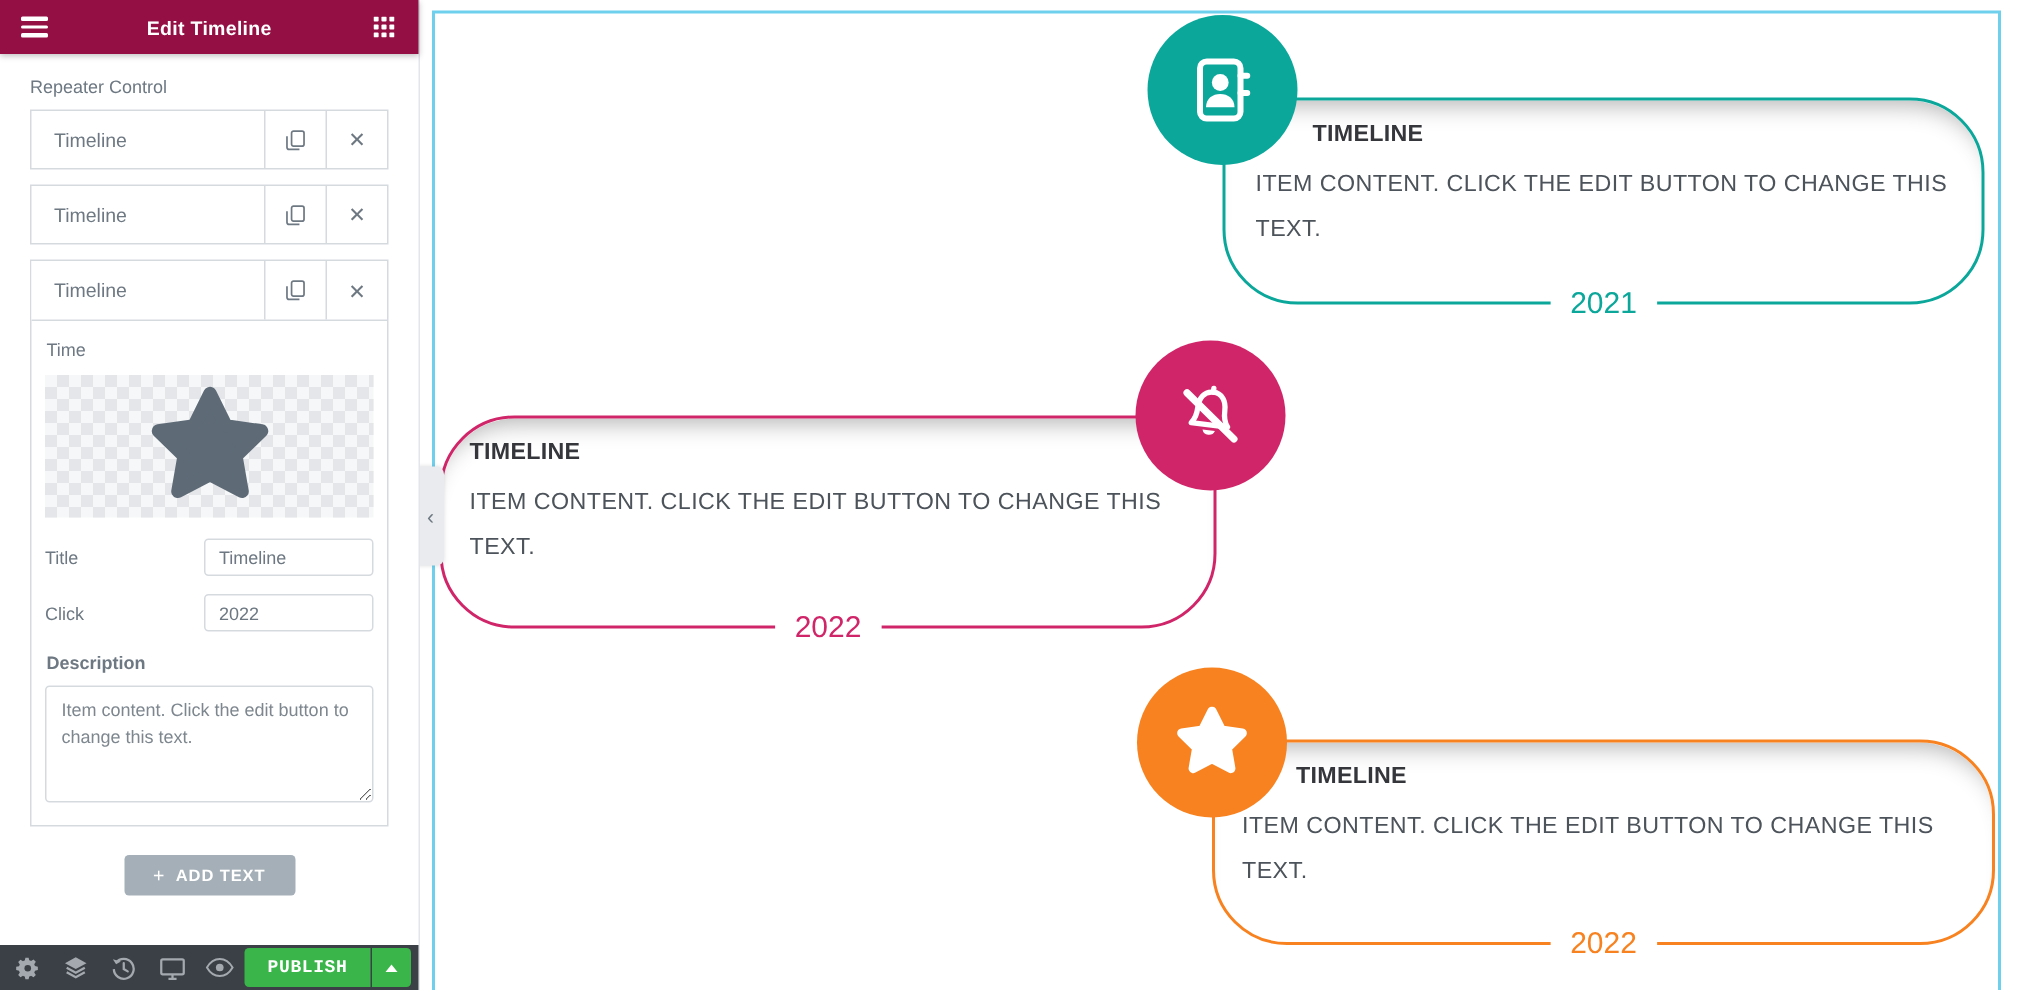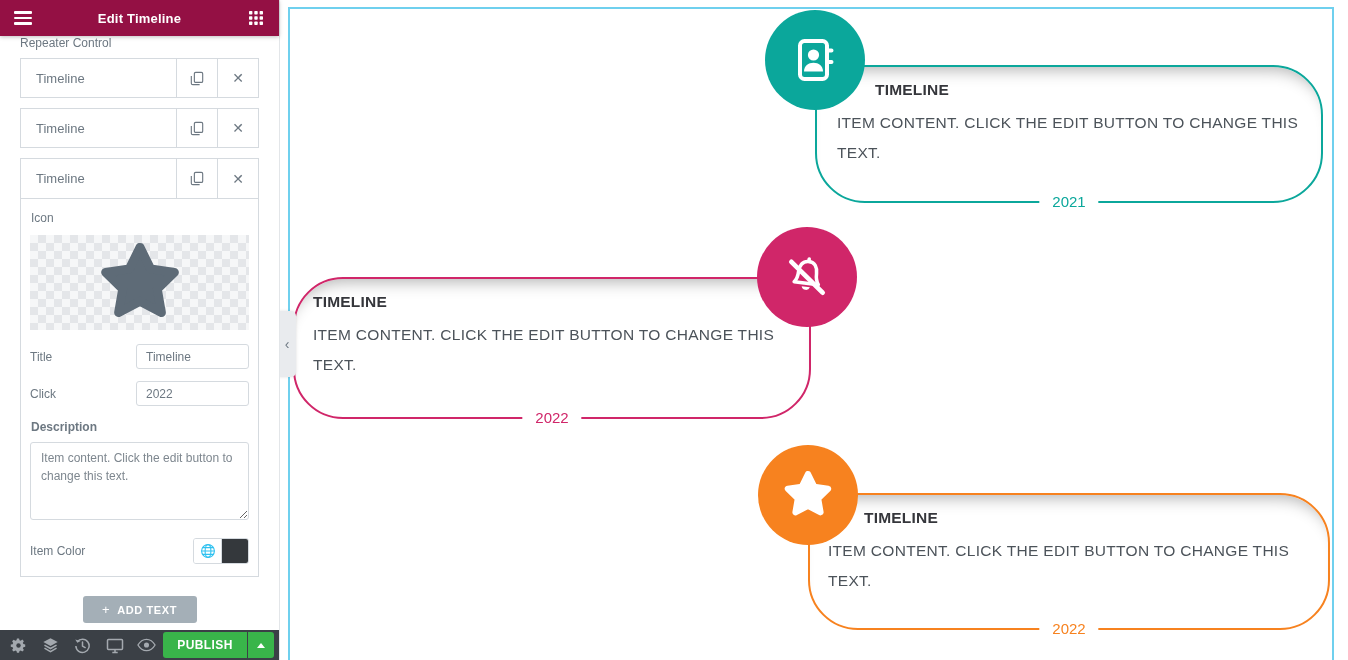--- a/index.html
+++ b/index.html
@@ -11,21 +11,21 @@
   .panel { position:absolute; left:0; top:0; width:280px; height:660px;
     background:#fff; border-right:1px solid #e3e6e9; z-index:5; }
   .panel-header { height:36px; background:#941044; display:flex; align-items:center;
     color:#fff; box-shadow:0 1px 4px rgba(0,0,0,.25); position:relative; z-index:2; }
   .ph-btn { width:46px; height:36px; display:flex; align-items:center; justify-content:center; cursor:pointer; }
   .ph-title { flex:1; text-align:center; font-size:13px; font-weight:bold; letter-spacing:.2px; }
   .hamburger { display:flex; flex-direction:column; gap:3px; }
   .hamburger span { width:18px; height:2.5px; background:#fff; border-radius:1px; }
 
   .panel-body { position:absolute; top:36px; left:0; right:0; bottom:30px; overflow:hidden; }
-  .section-label { padding:0 20px 8px; font-size:12px; color:#6d7882; }
+  .section-label { padding:15px 20px 8px; font-size:12px; color:#6d7882; }
 
   .rep-wrap { margin:0 20px; }
   .rep-row { height:40px; border:1px solid #d5dadf; background:#fff; display:flex; margin-bottom:10px; }
   .rep-row .rr-label { flex:1; display:flex; align-items:center; padding-left:15px;
     font-size:13px; color:#6d7882; cursor:pointer; }
   .rr-btn { width:41px; border-left:1px solid #d5dadf; display:flex; align-items:center;
     justify-content:center; color:#6d7882; cursor:pointer; font-size:14px; }
 
   .rep-expanded { border:1px solid #d5dadf; margin-bottom:0; }
   .rep-expanded .rep-row { border:none; border-bottom:1px solid #d5dadf; margin:0; }
@@ -55,42 +55,42 @@
   .add-item { display:flex; align-items:center; justify-content:center; gap:7px;
     margin:19px auto 0; width:114px; height:27px; background:#a4afb7; border:none; border-radius:3px;
     color:#fff; font-size:11px; font-weight:bold; letter-spacing:.6px; font-family:inherit; cursor:pointer; }
   .add-item .plus { font-size:13px; font-weight:normal; }
 
   .panel-footer { position:absolute; left:0; right:0; bottom:0; height:30px; background:#3b4046;
     display:flex; align-items:center; padding:0 5px 0 2px; }
   .pf-icon { width:33px; height:30px; display:flex; align-items:center; justify-content:center; cursor:pointer; }
   .publish-wrap { margin-left:auto; display:flex; gap:1px; }
   .publish-btn { width:84px; height:26px; background:#39b54a; border:none; border-radius:3px 0 0 3px;
-    color:#fff; font-size:12px; font-weight:bold; letter-spacing:.4px; font-family:Liberation Sans, sans-serif; cursor:pointer; }
+    color:#fff; font-size:12px; font-weight:bold; letter-spacing:.4px; font-family:Liberation Mono, monospace; cursor:pointer; }
   .publish-caret { width:26px; height:26px; background:#39b54a; border:none; border-radius:0 3px 3px 0;
     display:flex; align-items:center; justify-content:center; cursor:pointer; }
   .caret-up { width:0; height:0; border-left:4px solid transparent; border-right:4px solid transparent;
     border-bottom:5px solid #fff; }
 
   
   .preview { position:absolute; left:280px; top:0; width:1068px; height:660px; background:#fff; }
   .frame { position:absolute; left:8px; top:7px; width:1046px; height:700px;
     border:2px solid #6fd0ee; pointer-events:none; }
   .collapse-handle { position:absolute; left:-2px; top:311px; width:18px; height:66px;
     background:#e9ebee; border-radius:0 5px 5px 0; display:flex; align-items:center; justify-content:center;
     color:#6d7882; font-size:14px; cursor:pointer; z-index:4; box-shadow:0 0 3px rgba(0,0,0,.12); }
 
   .tl-circle { position:absolute; width:100px; height:100px; border-radius:50%;
     background:var(--c); display:flex; align-items:center; justify-content:center; z-index:3; cursor:pointer; }
   .tl-box { position:absolute; background:#fff; border:2px solid var(--c); z-index:2; cursor:pointer;
     box-shadow:inset 0 16px 16px -13px rgba(0,0,0,.3); }
   .tl-title { font-size:15.5px; font-weight:bold; color:#35363b; letter-spacing:.2px; }
   .tl-content { margin-top:9px; font-size:15.5px; line-height:30px; color:#4c535a; letter-spacing:.3px; }
   .tl-year { position:absolute; bottom:-2px; left:50%; transform:translate(-50%,50%);
-    background:#fff; padding:0 13px; font-size:15px; color:var(--c); line-height:1.25; }
+    background:#fff; padding:0 13px; font-size:20px; color:var(--c); line-height:1.25; }
 
   .box-1 { left:535px; top:65px;  width:508px; height:138px; border-radius:0 50px 50px 50px; padding:14px 20px 0; }
   .box-1 .tl-title { margin-left:38px; }
   .circle-1 { left:485px; top:10px; }
   .box-2 { left:13px;  top:277px; width:518px; height:142px; border-radius:50px 0 50px 50px; padding:14px 18px 0; }
   .circle-2 { left:477px; top:227px; }
   .box-3 { left:528px; top:493px; width:522px; height:137px; border-radius:0 50px 50px 50px; padding:14px 18px 0; }
   .box-3 .tl-title { margin-left:36px; }
   .circle-3 { left:478px; top:445px; }
 </style>
@@ -157,53 +157,40 @@
             <div class="rr-btn">
               <svg width="14" height="15" viewBox="0 0 16 17" fill="none" stroke="#6d7882" stroke-width="1.3">
                 <rect x="5" y="1.5" width="9.5" height="11.5" rx="1.5"></rect>
                 <path d="M11 15.5 H3.2 A1.7 1.7 0 0 1 1.5 13.8 V5.5"></path>
               </svg>
             </div>
             <div class="rr-btn">✕</div>
           </div>
 
           <div class="rep-fields">
-            <div class="field-label icon-label">Icon</div>
+            <div class="field-label icon-label">Time</div>
             <div class="media-box">
               <svg width="86" height="82" viewBox="0 0 48 46">
                 <path d="M24 3 l6 12.1 13.3 1.9 -9.6 9.4 2.3 13.2 -12-6.3 -12 6.3 2.3-13.2 -9.6-9.4 13.3-1.9 z" fill="#5e6b77" stroke="#5e6b77" stroke-width="5" stroke-linejoin="round"></path>
               </svg>
             </div>
 
             <div class="field-row">
               <div class="field-label">Title</div>
               <input class="ctl-input" type="text" value="Timeline" style="">
             </div>
 
             <div class="field-row">
               <div class="field-label">Click</div>
               <input class="ctl-input" type="text" value="2022" style="">
             </div>
 
             <div class="field-label desc-label">Description</div>
             <textarea class="ctl-textarea" style="">Item content. Click the edit button to change this text.</textarea>
 
-            <div class="field-row color-row">
-              <div class="field-label">Item Color</div>
-              <div class="color-ctl">
-                <div class="globe-cell">
-                  <svg width="16" height="16" viewBox="0 0 16 16" fill="none" stroke="#2fc1f0" stroke-width="1.1">
-                    <circle cx="8" cy="8" r="6.4"></circle>
-                    <ellipse cx="8" cy="8" rx="2.9" ry="6.4"></ellipse>
-                    <path d="M1.6 8 h12.8 M2.5 4.6 h11 M2.5 11.4 h11"></path>
-                  </svg>
-                </div>
-                <div class="swatch"></div>
-              </div>
-            </div>
           </div>
         </div>
 
         <button class="add-item">
           <span class="plus">+</span>
           <span>ADD TEXT</span>
         </button>
       </div>
     </div>
 

